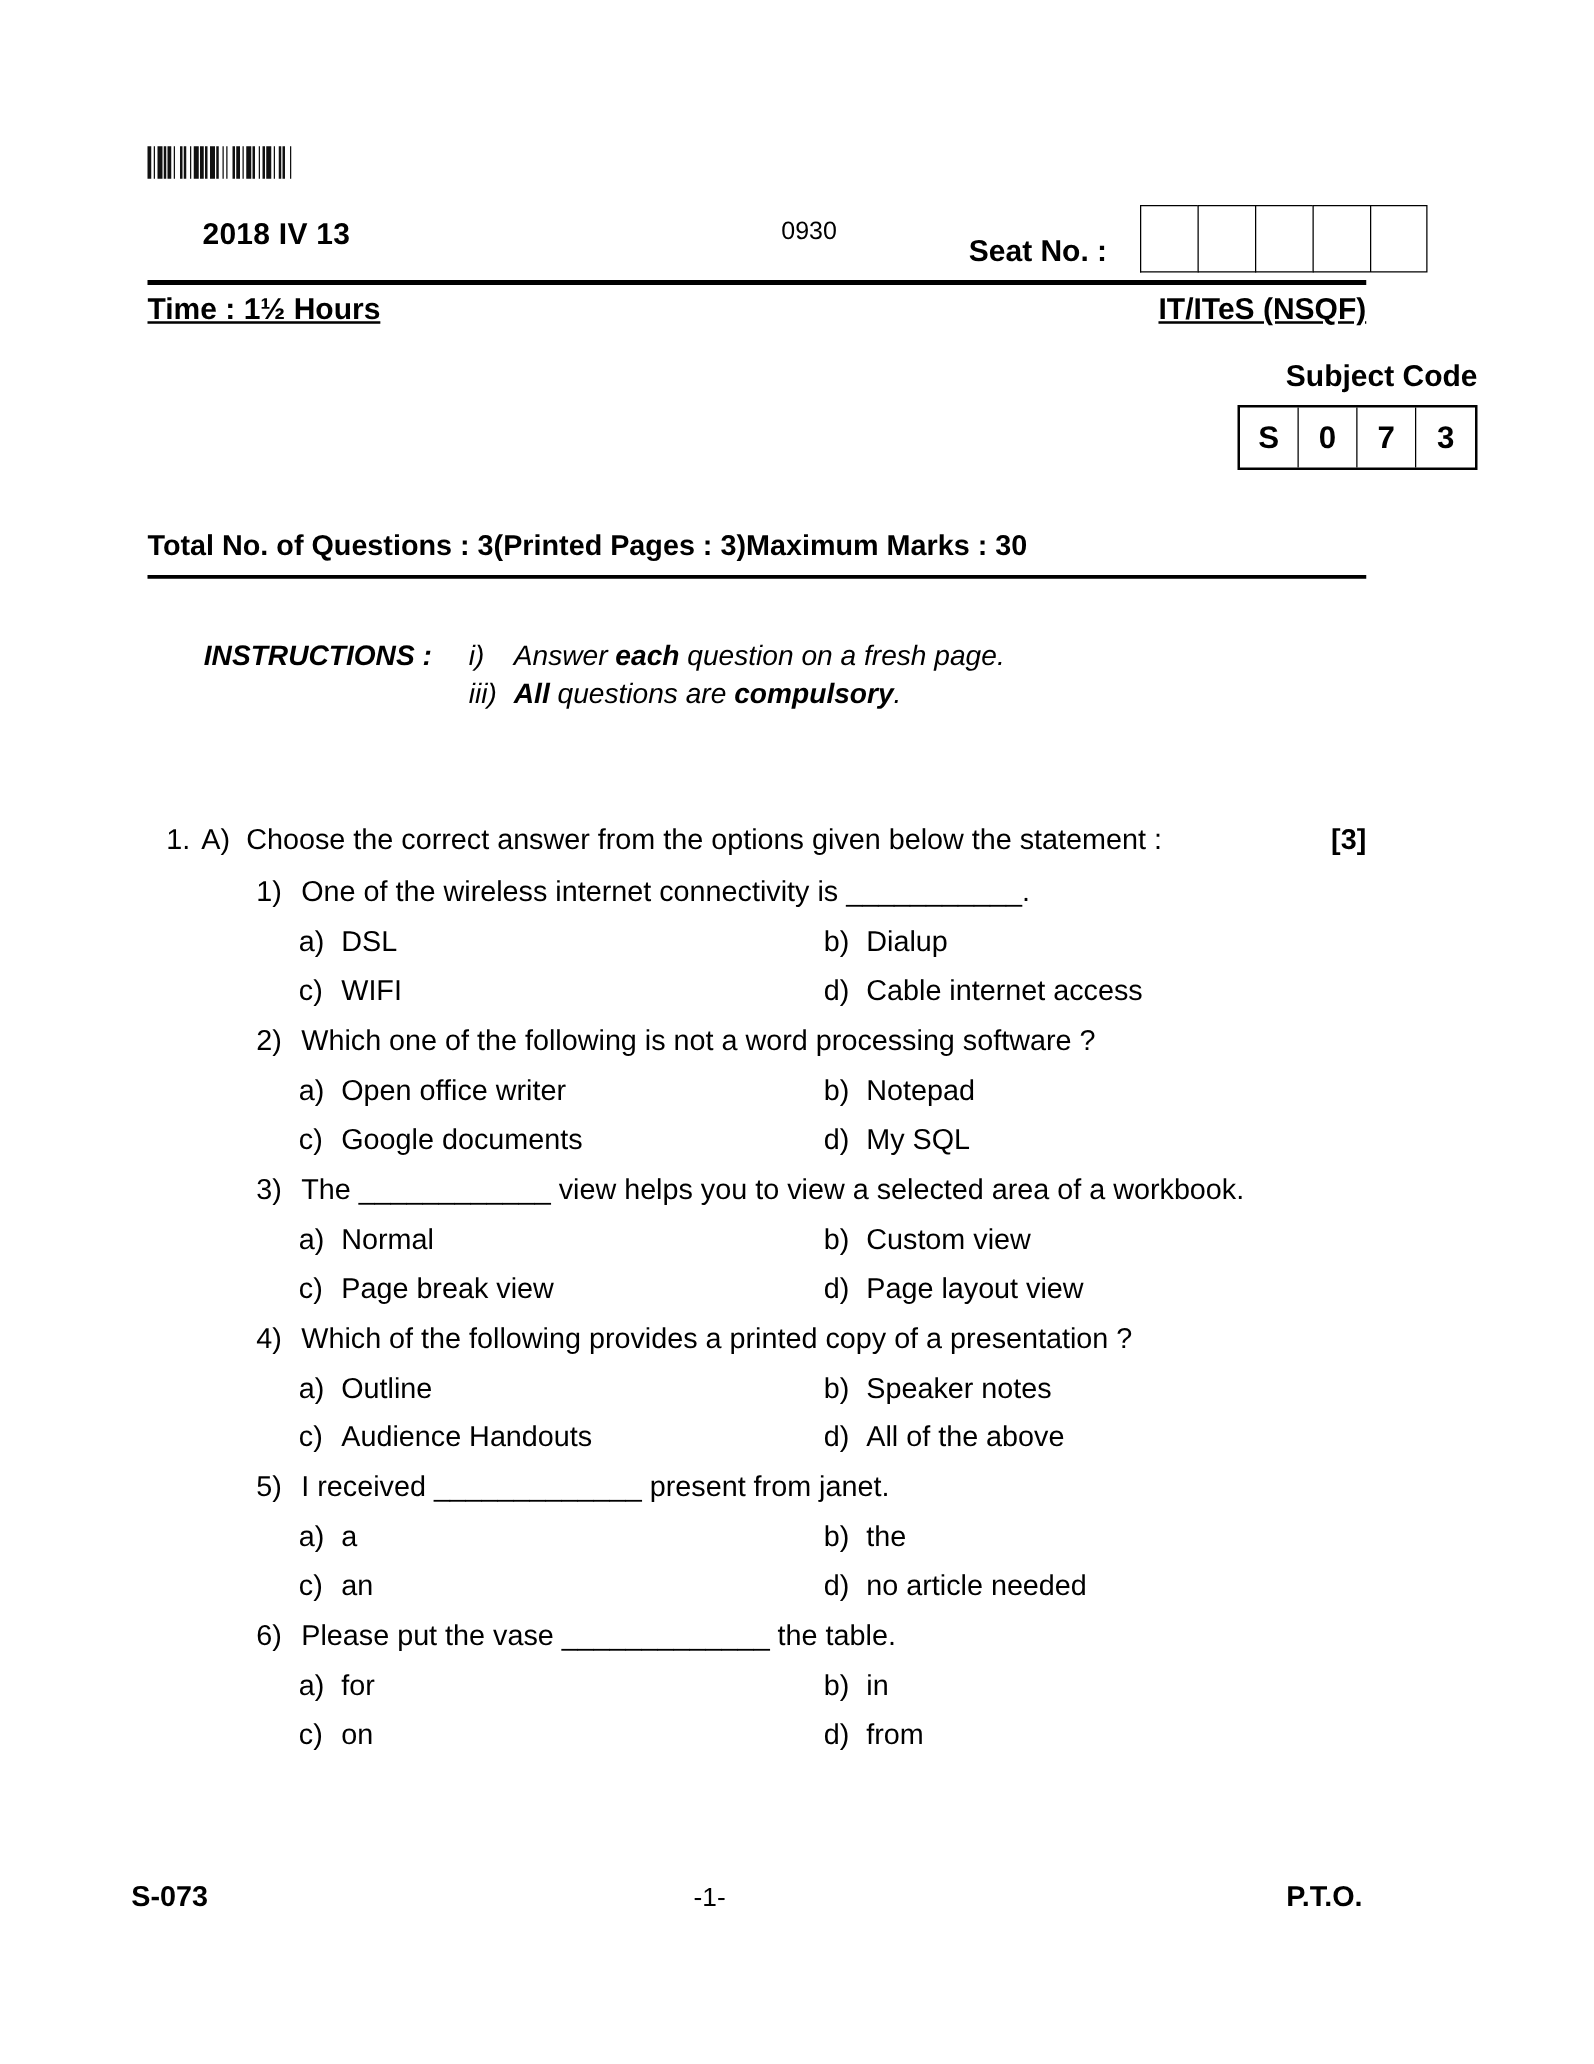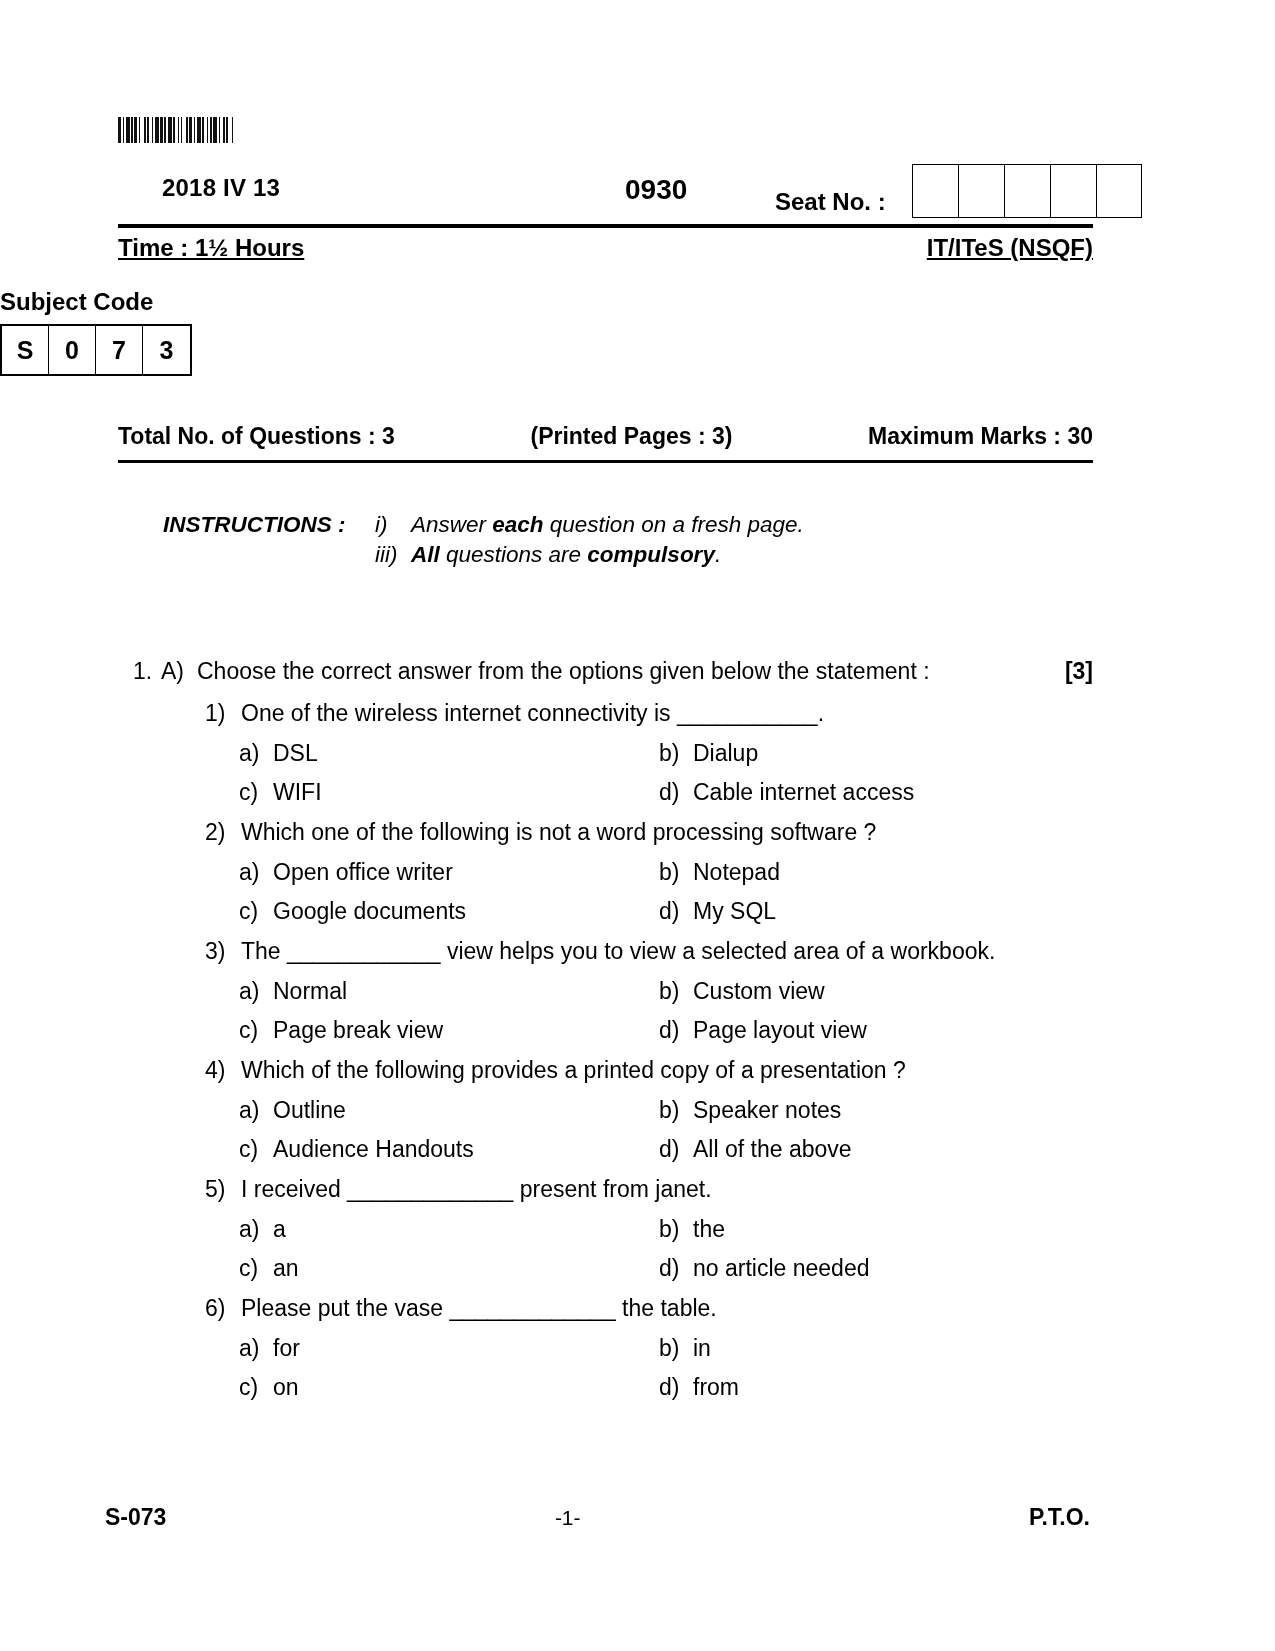--- a/index.html
+++ b/index.html
@@ -43,22 +43,22 @@
   .exam-date {
     position: absolute;
     left: 0; top: 6px;
     font-size: 24px;
     font-weight: bold;
     letter-spacing: .2px;
   }
   .exam-time-code {
     position: absolute;
     left: 463px; top: 6px;
-    font-size: 28px;
-    font-weight: bold;
+    font-size: 20px;
+    font-weight: normal;
   }
   .seat-label {
     position: absolute;
     left: 613px; top: 20px;
     font-size: 24px;
     font-weight: bold;
   }
   .seat-boxes {
     position: absolute;
     left: 750px;
@@ -96,21 +96,21 @@
     justify-content: space-between;
     text-decoration: underline;
   }
 
   
   .subject-wrap {
     position: absolute;
     left: 0;
     top: 288px;
     width: 1182px;
-    text-align: left;
+    text-align: right;
   }
   .subject-title {
     font-size: 24px;
     font-weight: bold;
     margin-bottom: 8px;
   }
   .subject-boxes {
     display: inline-flex;
     border: 2px solid #000;
   }
@@ -129,21 +129,20 @@
 
   
   .counts-row {
     position: absolute;
     left: 118px;
     top: 423px;
     width: 975px;
     font-size: 23px;
     font-weight: bold;
     display: flex;
-    justify-content: space-between;
   }
 
   
   .instructions {
     position: absolute;
     left: 163px;
     top: 510px;
     width: 930px;
     font-style: italic;
     font-size: 22.5px;

